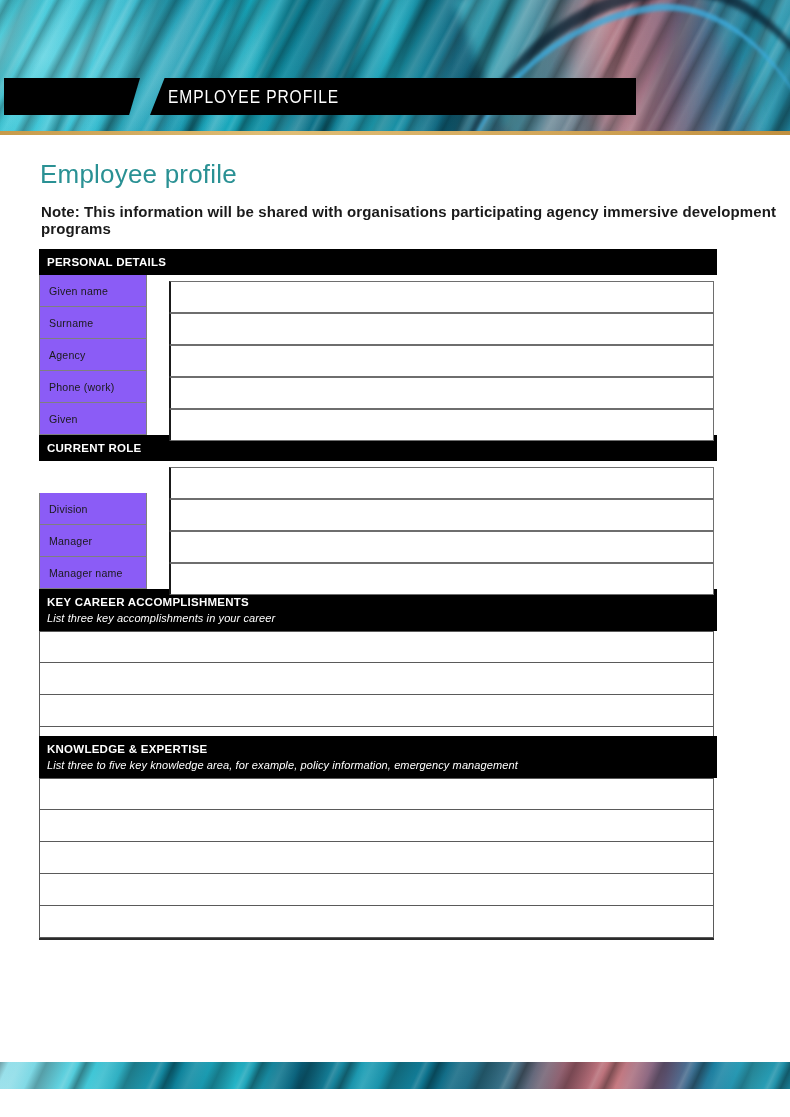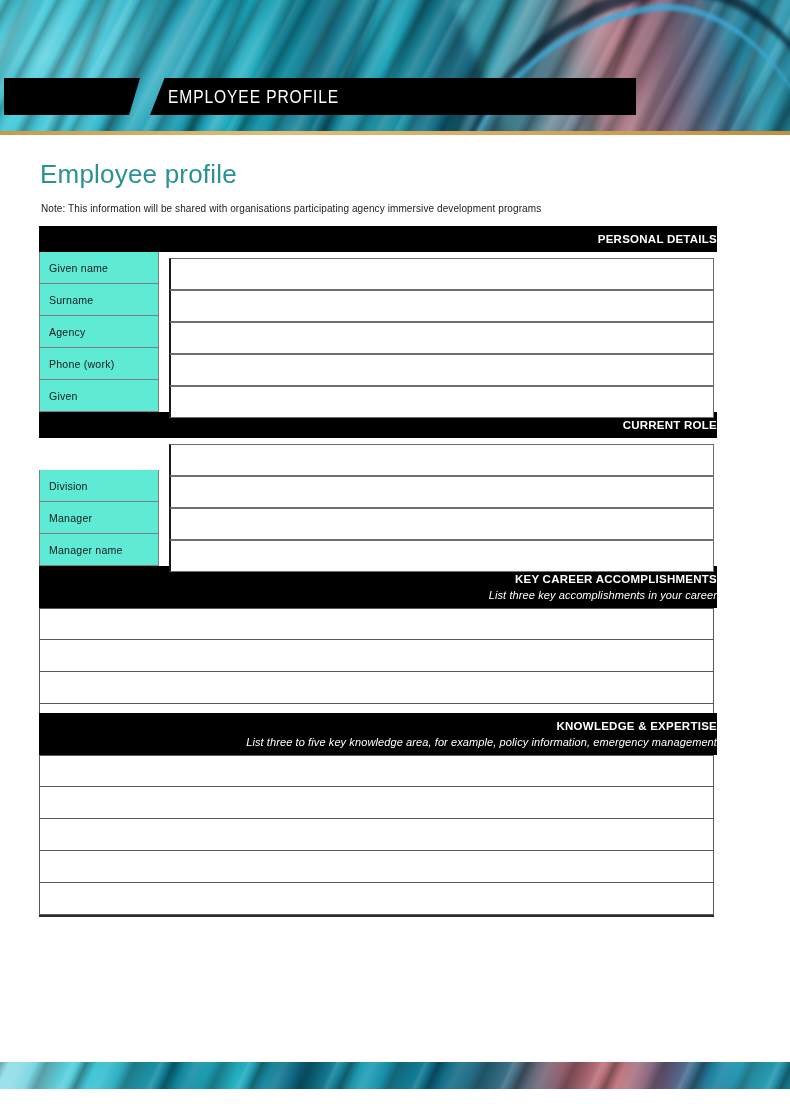--- a/index.html
+++ b/index.html
@@ -185,39 +185,38 @@
   }
   .page-title {
     margin: 24px 0 0 40px;
     color: #2a9194;
     font-size: 26px;
     font-weight: 400;
     letter-spacing: .2px;
   }
   .note-line {
     margin: 13px 0 10px 41px;
-    font-size: 10px;
+    font-size: 15px;
     color: #1a1a1a;
-    font-weight: 400;
+    font-weight: 700;
     letter-spacing: .1px;
   }
 
   
   .form-table {
     margin: 12px 0 0 39px;
     width: 678px;
     position: relative;
   }
   .section-head {
     background: #000000;
     color: #ffffff;
     width: 678px;
     box-sizing: border-box;
     padding: 7px 0 7px 8px;
-    text-align: right;
   }
   .section-head .sh-title {
     font-size: 11.5px;
     font-weight: bold;
     letter-spacing: .25px;
     display: block;
   }
   .section-head .sh-sub {
     font-size: 11px;
     font-style: italic;
@@ -229,24 +228,24 @@
 
   
   .field-row {
     position: relative;
     height: 32px;
     width: 675px;
   }
   .field-label {
     position: absolute;
     left: 0; top: 0;
-    width: 120px;
+    width: 108px;
     height: 32px;
     box-sizing: border-box;
-    background: #5eead4;
+    background: #8b5cf6;
     border: 1px solid #7f7f7f;
     border-top: none;
     display: flex;
     align-items: center;
     padding-left: 9px;
     font-size: 10.6px;
     color: #1a1a1a;
     letter-spacing: .2px;
   }
   .field-input {

